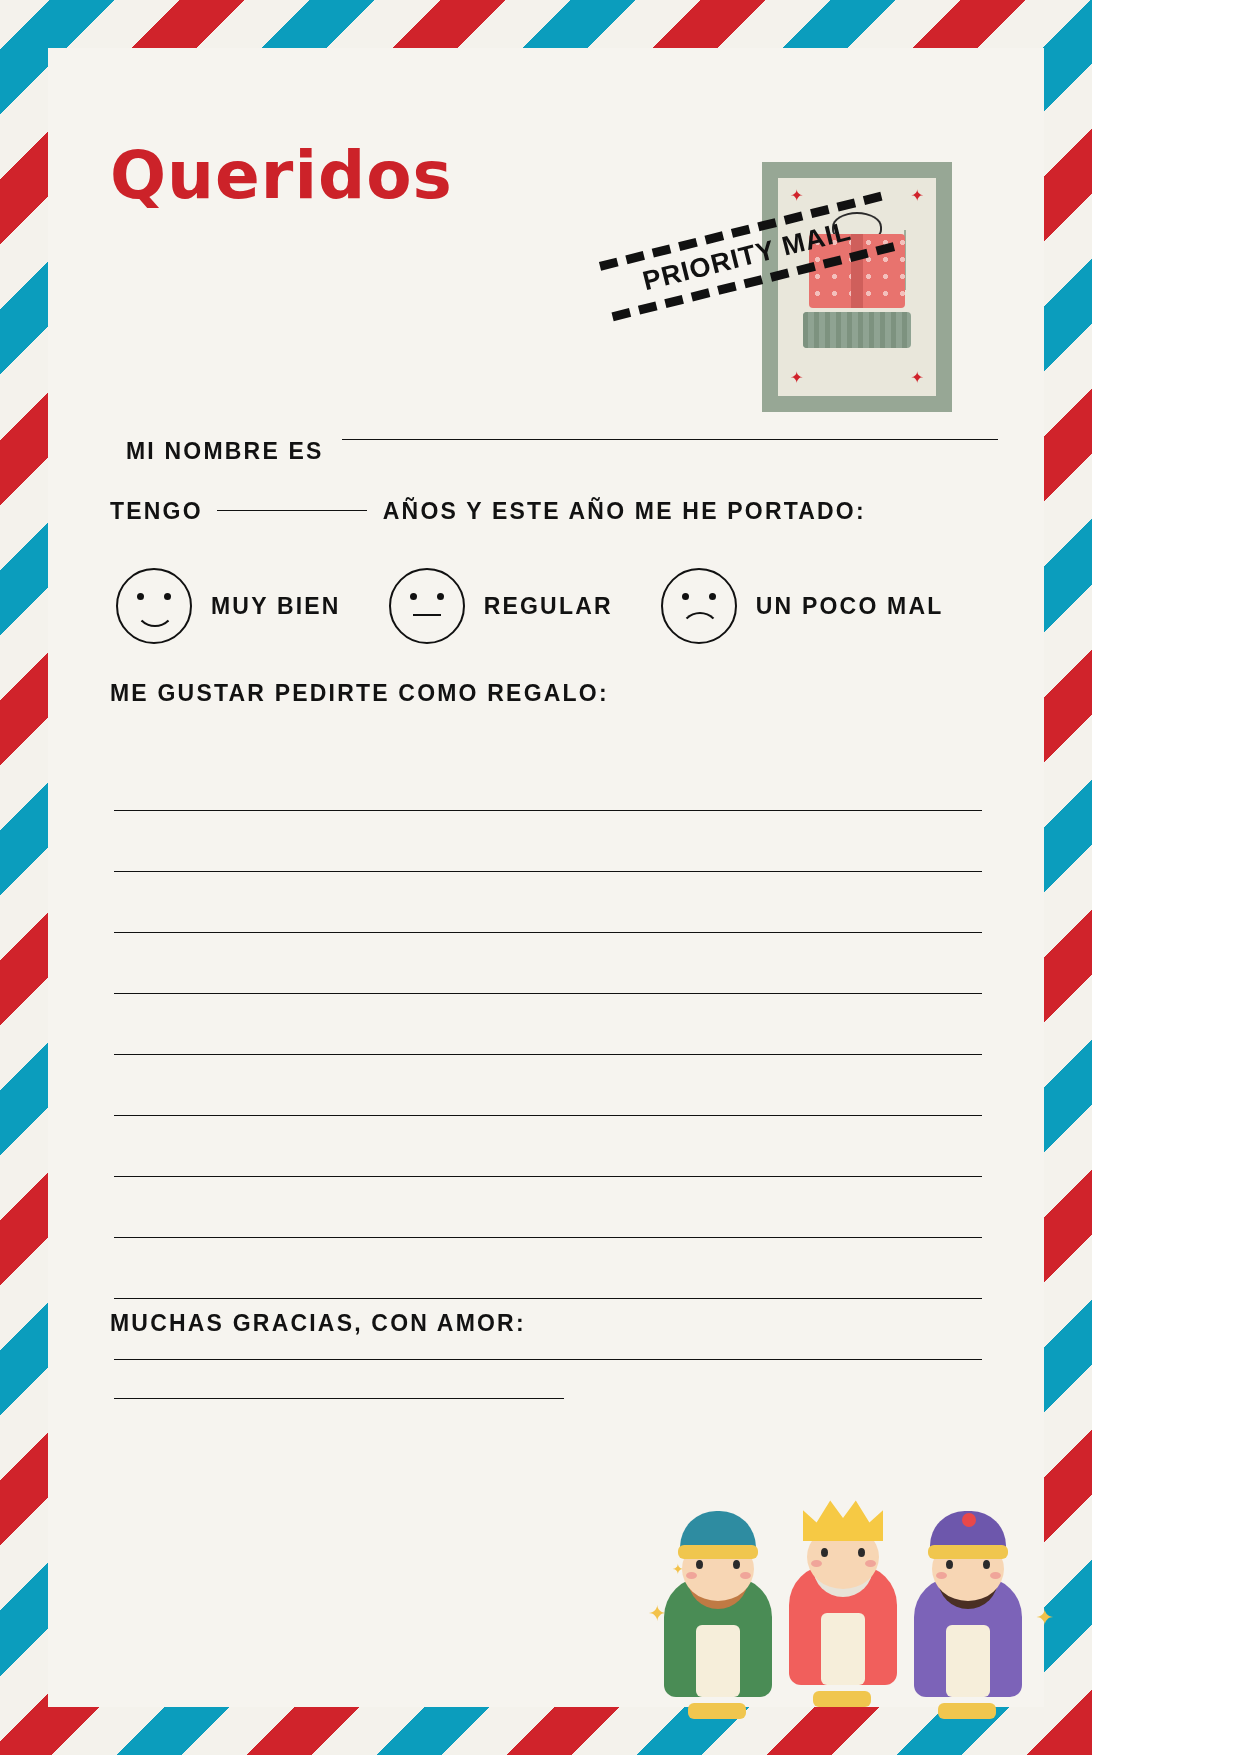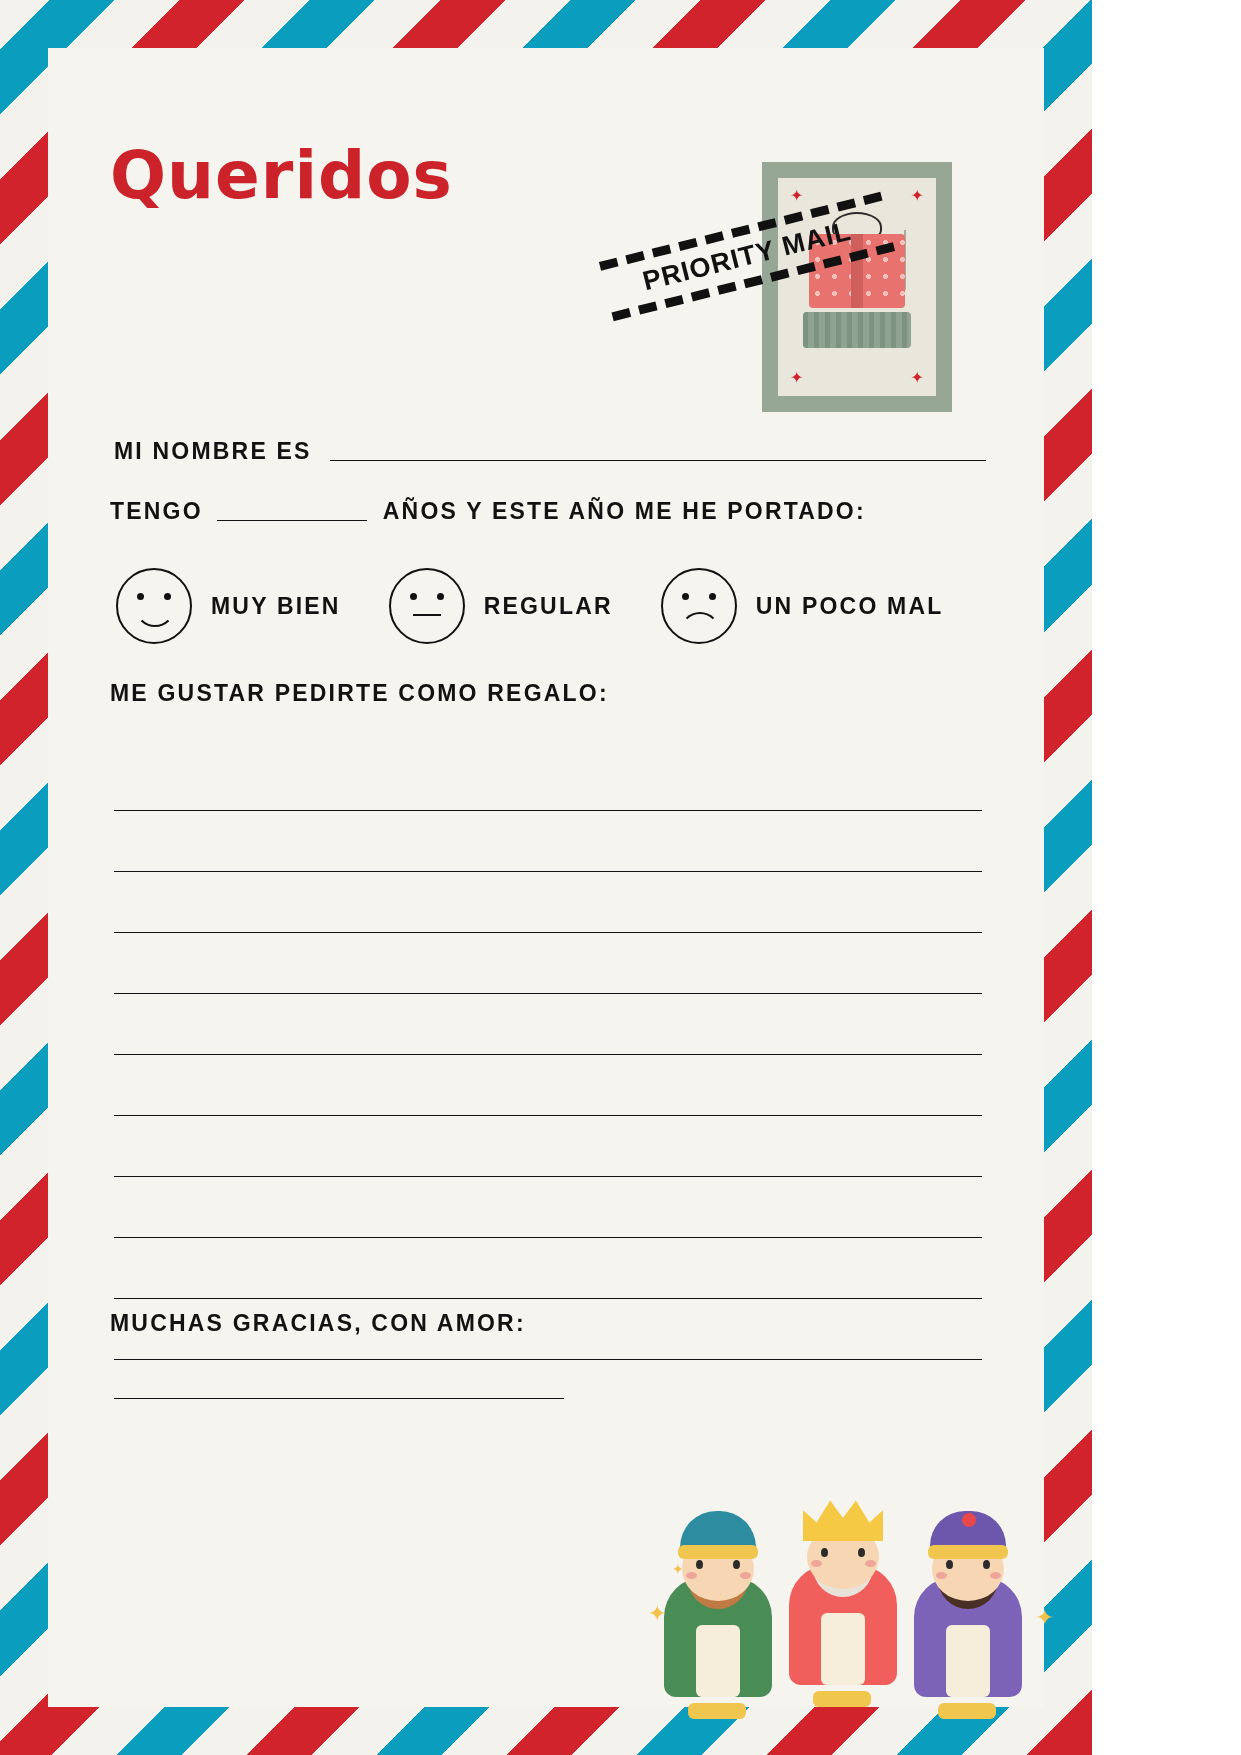--- a/index.html
+++ b/index.html
@@ -72,38 +72,38 @@
     font-weight: bold;
     font-size: 23px;
     letter-spacing: 2.2px;
     color: #121212;
     text-transform: uppercase;
     white-space: nowrap;
   }
 
   .row-name {
     position: absolute;
-    left: 4px;
+    left: 16px;
     top: 318px;
     display: flex;
-    align-items: flex-end;
+    align-items: flex-start;
     width: 100%;
   }
   .rule {
     border-bottom: 1.6px solid #111;
     height: 1px;
   }
   .rule-name { flex: 1; margin-left: 18px; margin-bottom: 4px; }
 
   .row-age {
     position: absolute;
     left: 0;
     top: 378px;
     display: flex;
-    align-items: flex-end;
+    align-items: center;
   }
   .rule-age { width: 150px; margin: 0 16px 4px 14px; }
 
   .faces {
     position: absolute;
     left: 6px;
     top: 448px;
     display: flex;
     align-items: center;
     gap: 48px;

